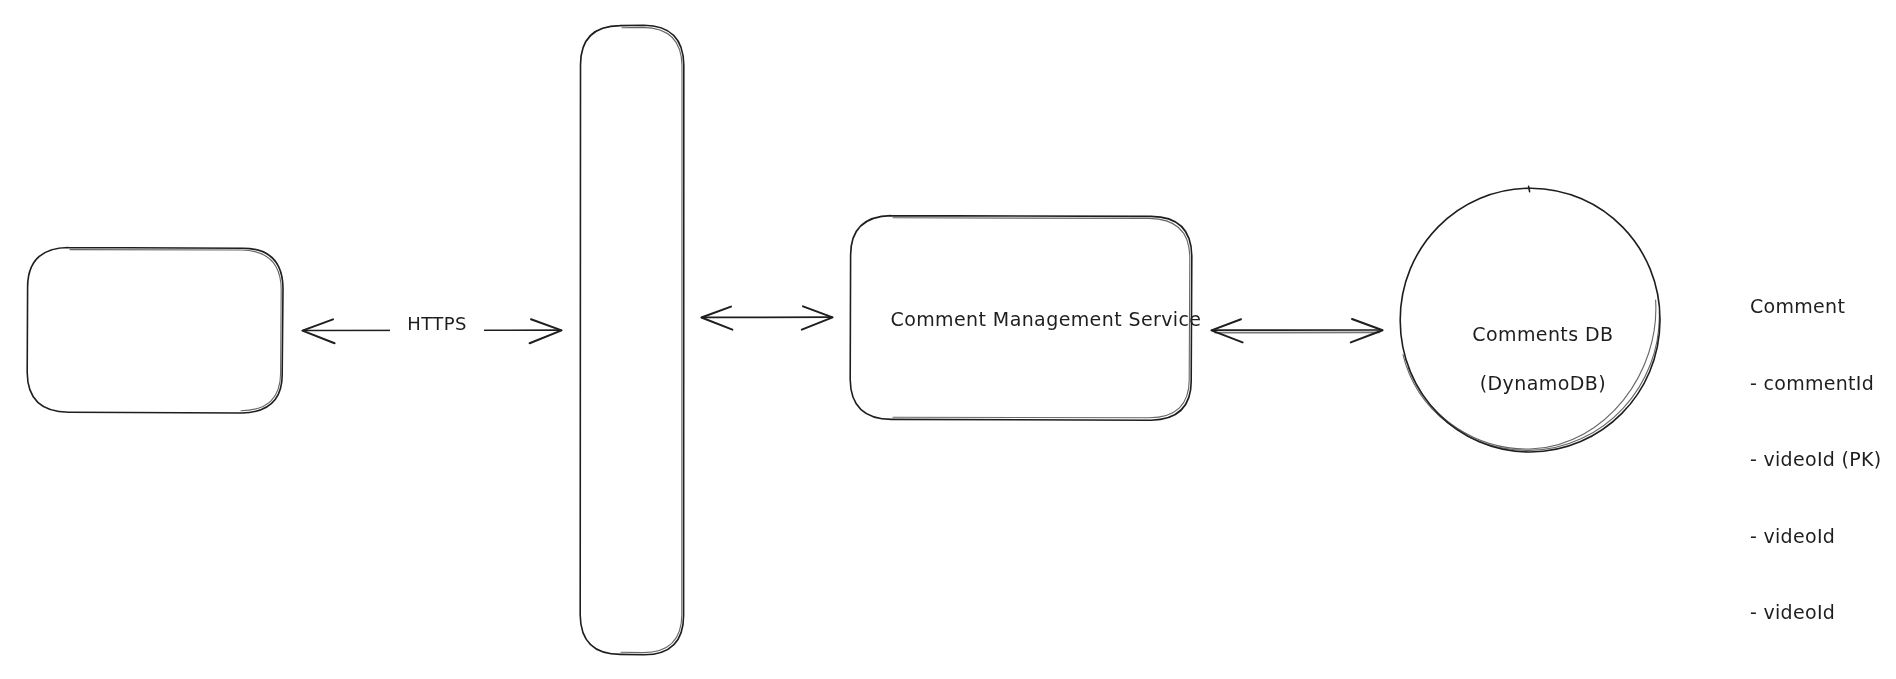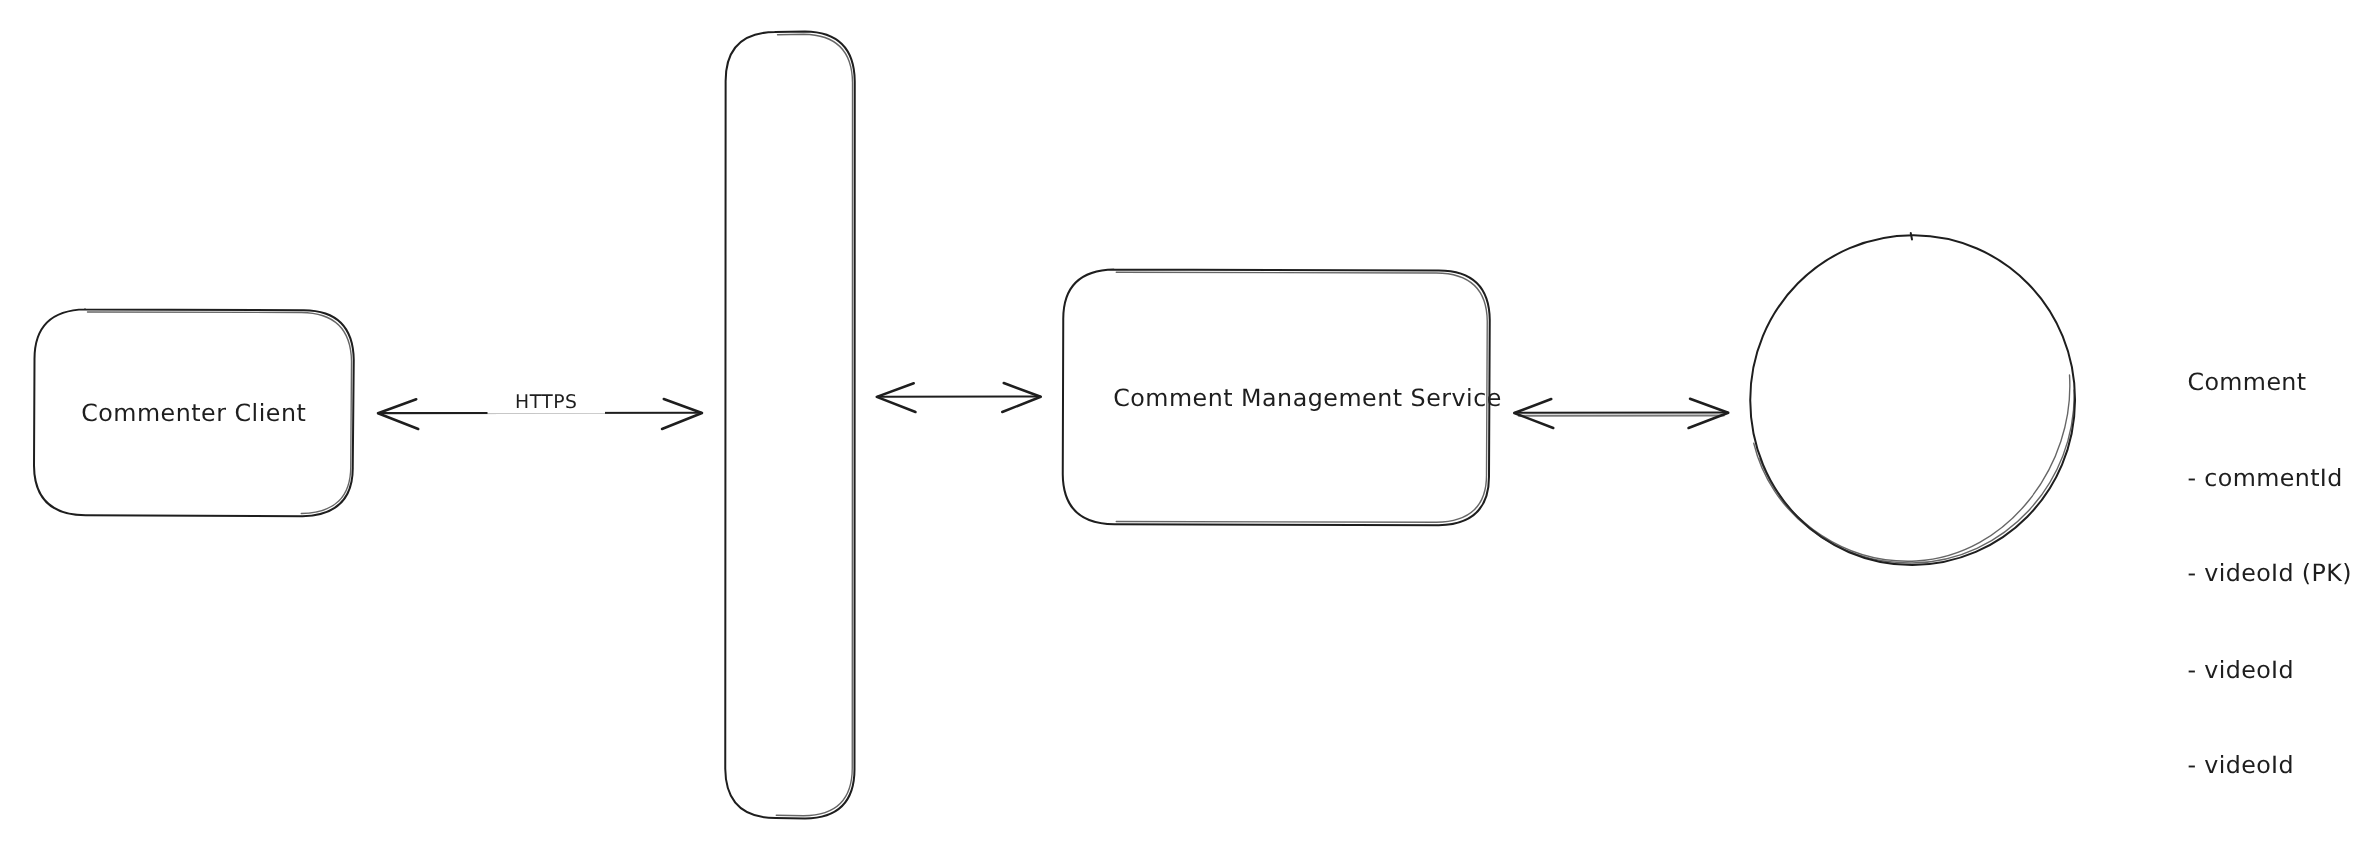--- a/index.html
+++ b/index.html
@@ -65,21 +65,21 @@
     font-family: "DejaVu Sans", sans-serif;
     text-align: center;
     line-height: 1.28;
     white-space: pre;
     letter-spacing: 0.4px;
   }
   .label-node {
     font-size: 19px;
   }
   .label-edge {
-    font-size: 15px;
+    font-size: 18px;
     background: #ffffff;
     padding: 0 5px;
   }
   .schema {
     position: absolute;
     color: #1e1e1e;
     font-family: "DejaVu Sans", sans-serif;
     font-size: 19px;
     line-height: 25.5px;
     text-align: left;
@@ -144,25 +144,28 @@
 
     <g>
       <path class="arrow-line" d="M 1212 330.2 L 1382 330.0"></path>
       <path class="arrow-line" d="M 1215 332.6 L 1379 332.4" stroke-width="1.0" opacity="0.6"></path>
       <path class="arrow-head" d="M 1241 319.2 L 1211.4 330.4 L 1242.6 342.4"></path>
       <path class="arrow-head" d="M 1352 319.0 L 1382.6 330.2 L 1350.8 342.4"></path>
     </g>
 
   </svg>
 
-  <div class="label label-node" style="left:27px; top:319px; width:256px;">Commenter Client</div>
 
 
   <div class="label label-node" style="left:850px; top:307px; width:392px;">Comment Management Service</div>
 
+  <div class="label label-node" style="left:1400px; top:298px; width:260px;">
+    <span>Comments DB</span><br>
+    <span>(DynamoDB)</span>
+  </div>
 
   <div class="label label-edge" style="left:390px; top:312px; width:84px;">HTTPS</div>
 
   <div class="schema" style="left:1706px; top:243px;">
     <div>Comment</div>
     <div>- commentId</div>
     <div>- videoId (PK)</div>
     <div>- videoId</div>
     <div>- videoId</div>
     <div>- createdAt (SK)</div>

